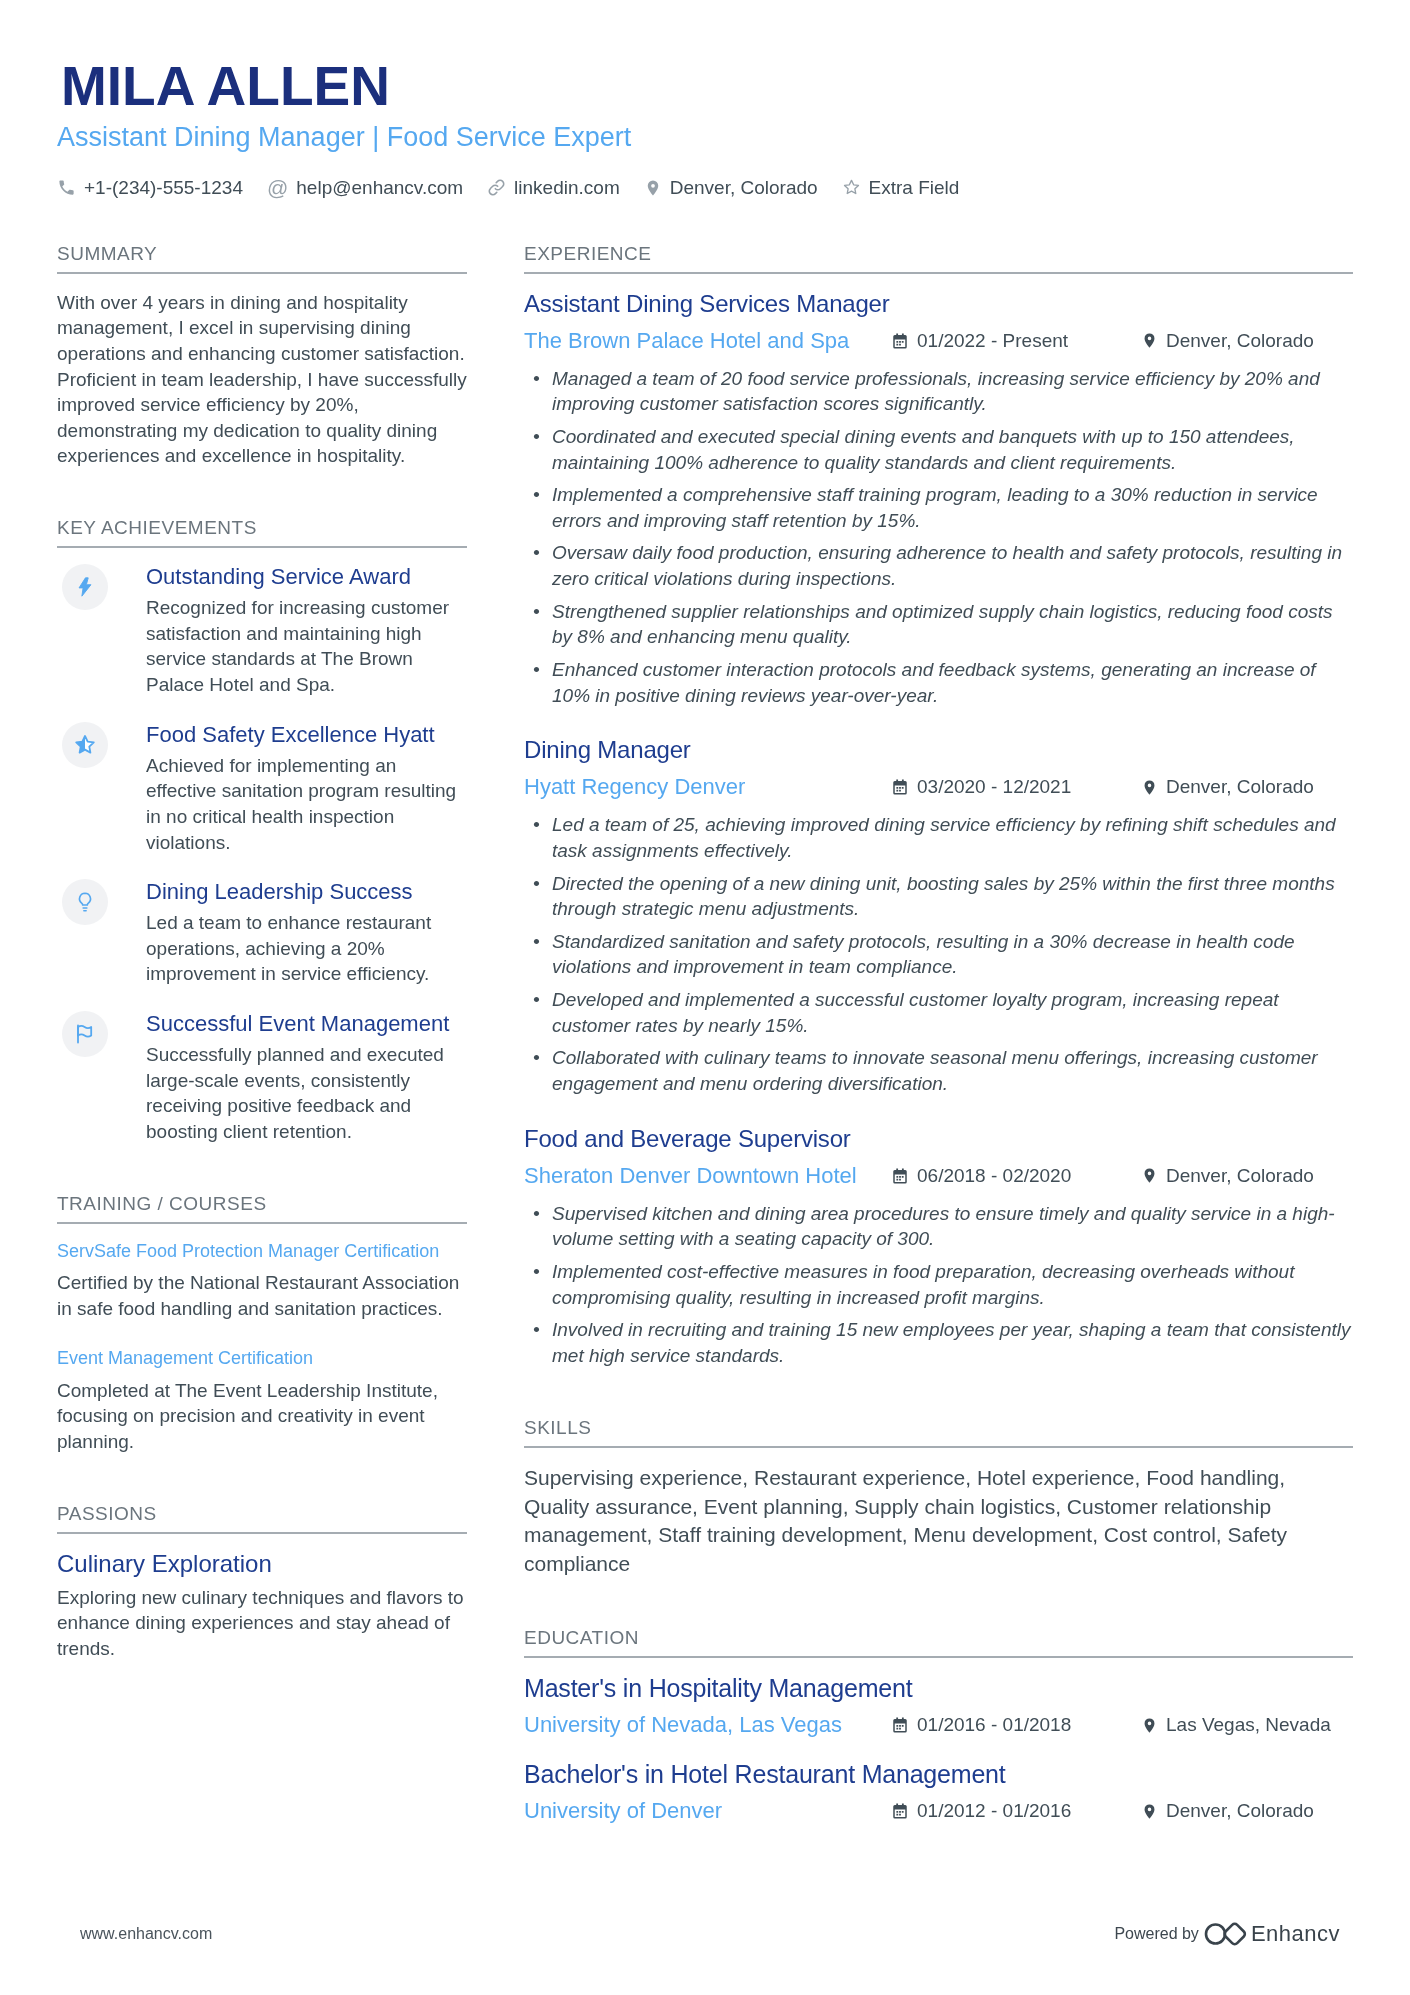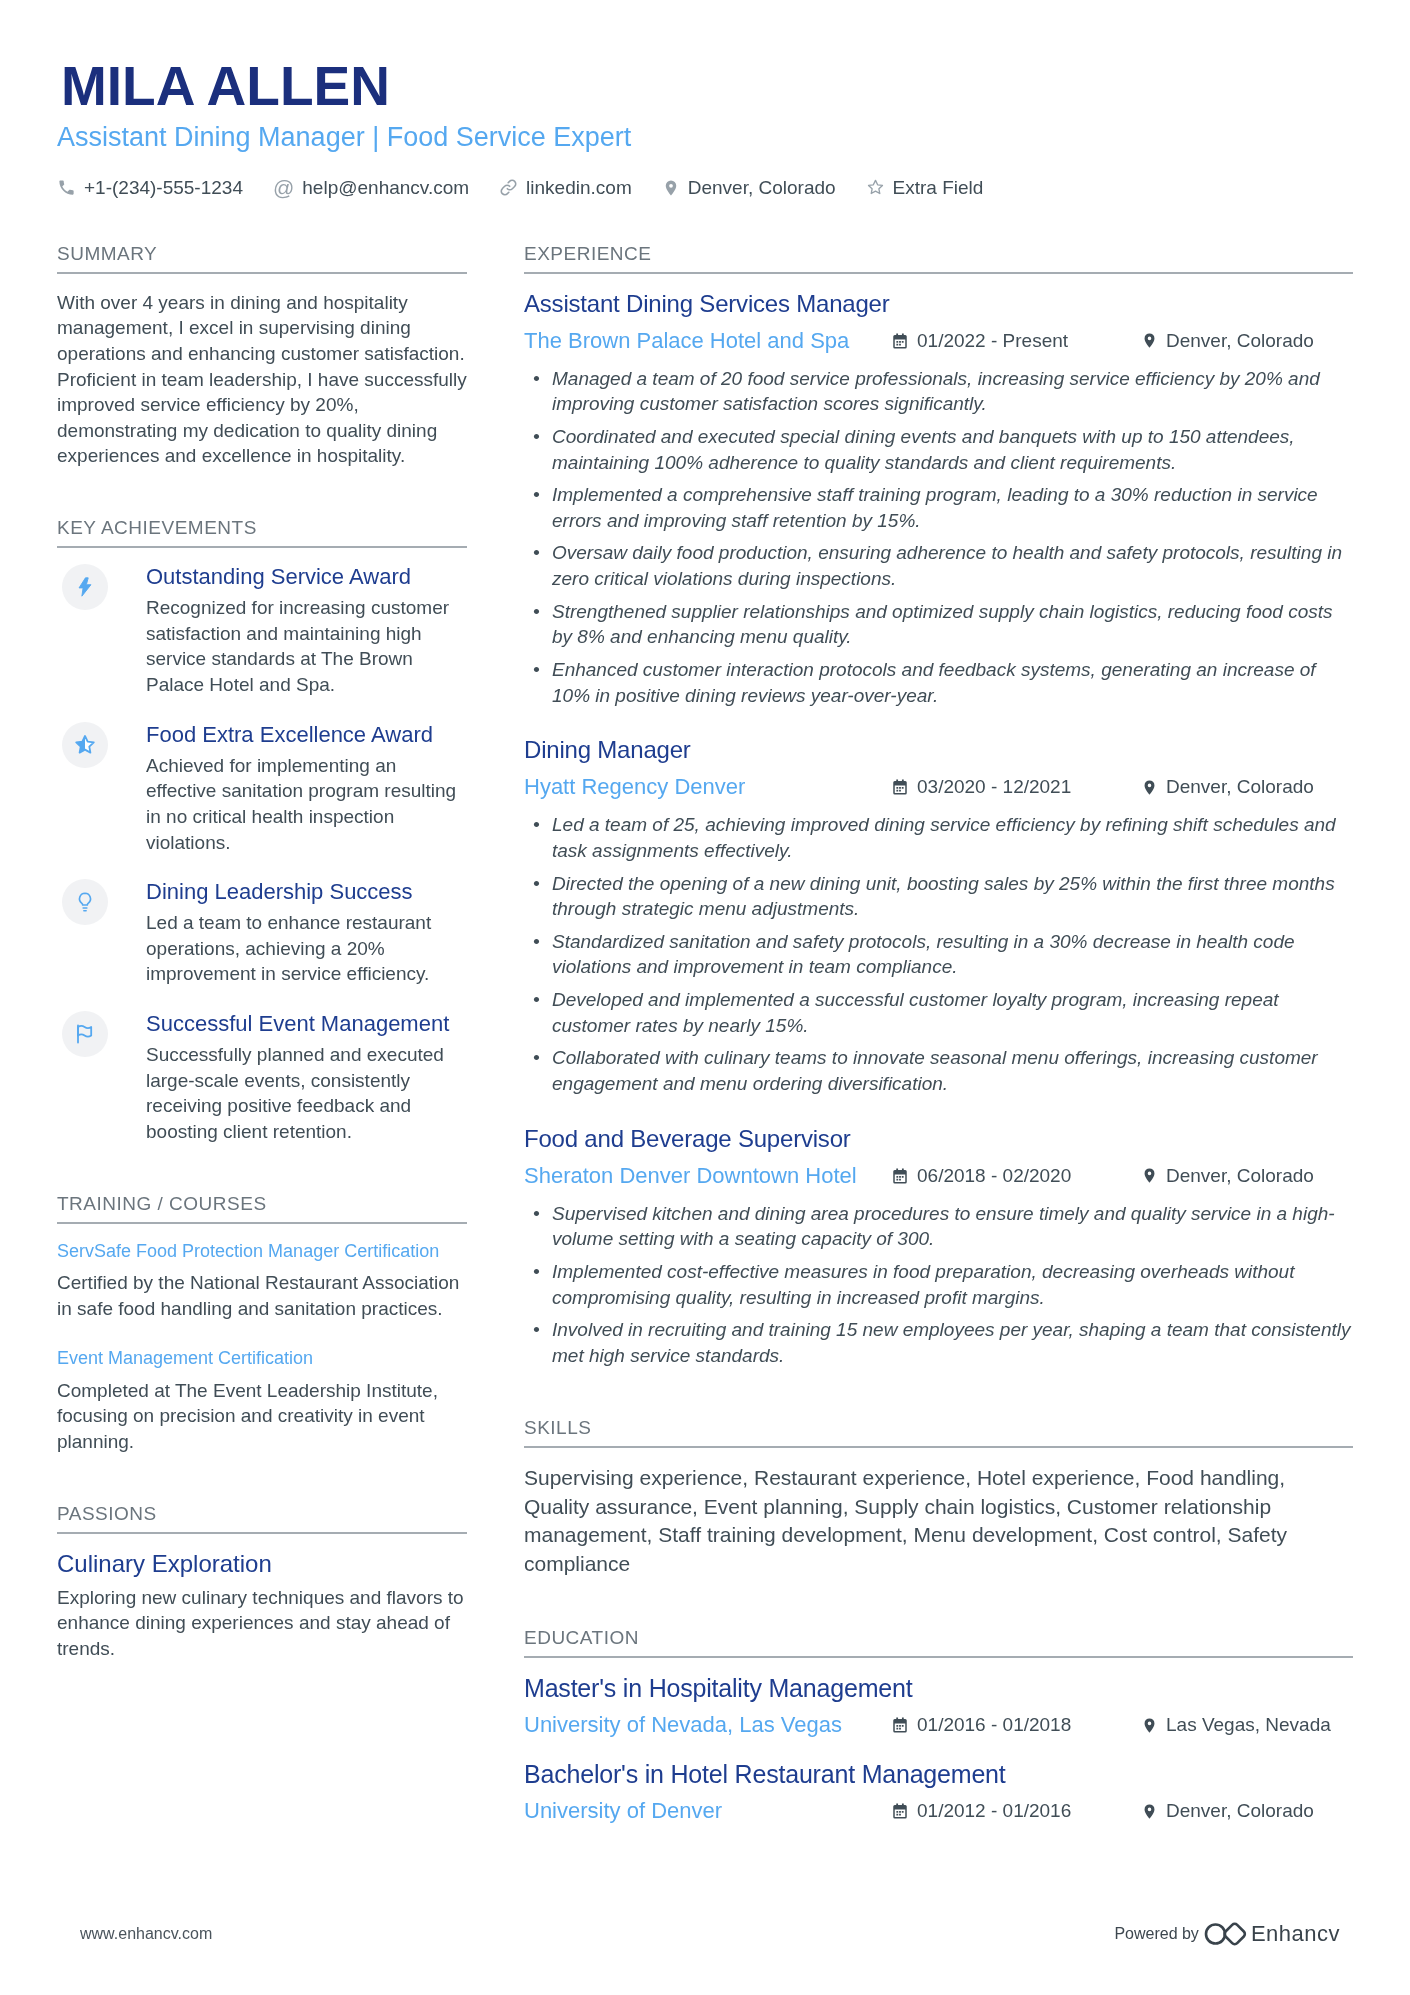--- a/index.html
+++ b/index.html
@@ -4,21 +4,21 @@
 <style>
   html,body{margin:0;padding:0;background:#fff;}
   .page{
     width:1410px;height:1995px;background:#ffffff;position:relative;
     font-family:"Liberation Sans",sans-serif;color:#404d56;
     padding:52px 57px 0;box-sizing:border-box;overflow:hidden;
   }
   
   .name{font-size:55px;font-weight:700;color:#1b2f7d;margin:4px;line-height:1.12;letter-spacing:0;}
   .headline{font-size:27px;color:#55a8f0;margin-top:4px;}
-  .contacts{margin-top:24px;display:flex;gap:30px;font-size:19px;color:#404d56;align-items:center;}
+  .contacts{margin-top:24px;display:flex;gap:24px;font-size:19px;color:#404d56;align-items:center;}
   .contact{display:flex;gap:8px;align-items:center;}
   .cicon{color:#97a1a9;display:flex;align-items:center;}
   .cicon svg{display:block;}
   .at-glyph{font-size:21px;color:#97a1a9;line-height:1;}
   
   .cols{display:flex;gap:57px;margin-top:44px;}
   .col-left{width:410px;flex:none;}
   .col-right{flex:1;min-width:0;}
   section{margin-bottom:48px;}
   .sec{
@@ -145,21 +145,21 @@
               <defs>
                   <linearGradient id="halfstar" x1="0" y1="0" x2="1" y2="0">
                     <stop offset="0.5" stop-color="#55a8f0"></stop>
                     <stop offset="0.5" stop-color="#ffffff"></stop>
                   </linearGradient>
                 </defs>
               <path d="M12 3l2.7 5.6 6.1.8-4.5 4.2 1.1 6-5.4-3-5.4 3 1.1-6L3.2 9.4l6.1-.8z" fill="url(#halfstar)" stroke="#55a8f0" stroke-width="1.8" stroke-linejoin="round"></path>
             </svg>
           </span>
           <div>
-            <div class="achtitle">Food Extra Excellence Award</div>
+            <div class="achtitle">Food Safety Excellence Hyatt</div>
             <div class="body">Achieved for implementing an effective sanitation program resulting in no critical health inspection violations.</div>
           </div>
         </div>
 
         <div class="ach">
           <span class="achicon">
             <svg width="22" height="22" viewBox="0 0 24 24" fill="none" stroke="currentColor" stroke-width="1.8" stroke-linecap="round" stroke-linejoin="round">
                 <path d="M12 2.5a6 6 0 0 1 3.7 10.7c-.7.55-1.1 1.3-1.2 2.1H9.5c-.1-.8-.5-1.55-1.2-2.1A6 6 0 0 1 12 2.5z"></path>
                 <path d="M10 18.5h4"></path>
                 <path d="M10.8 21.5h2.4"></path>

